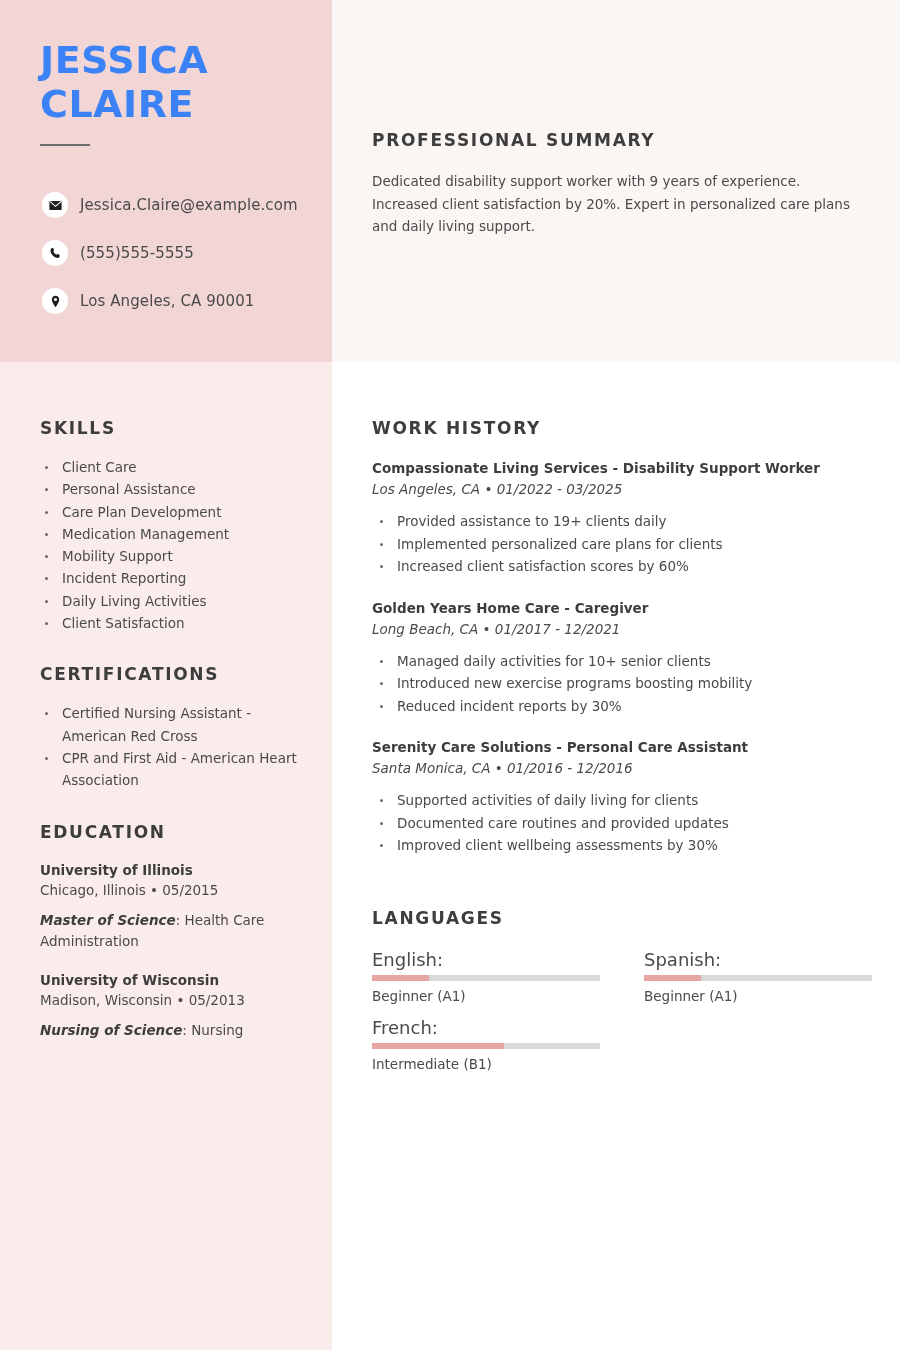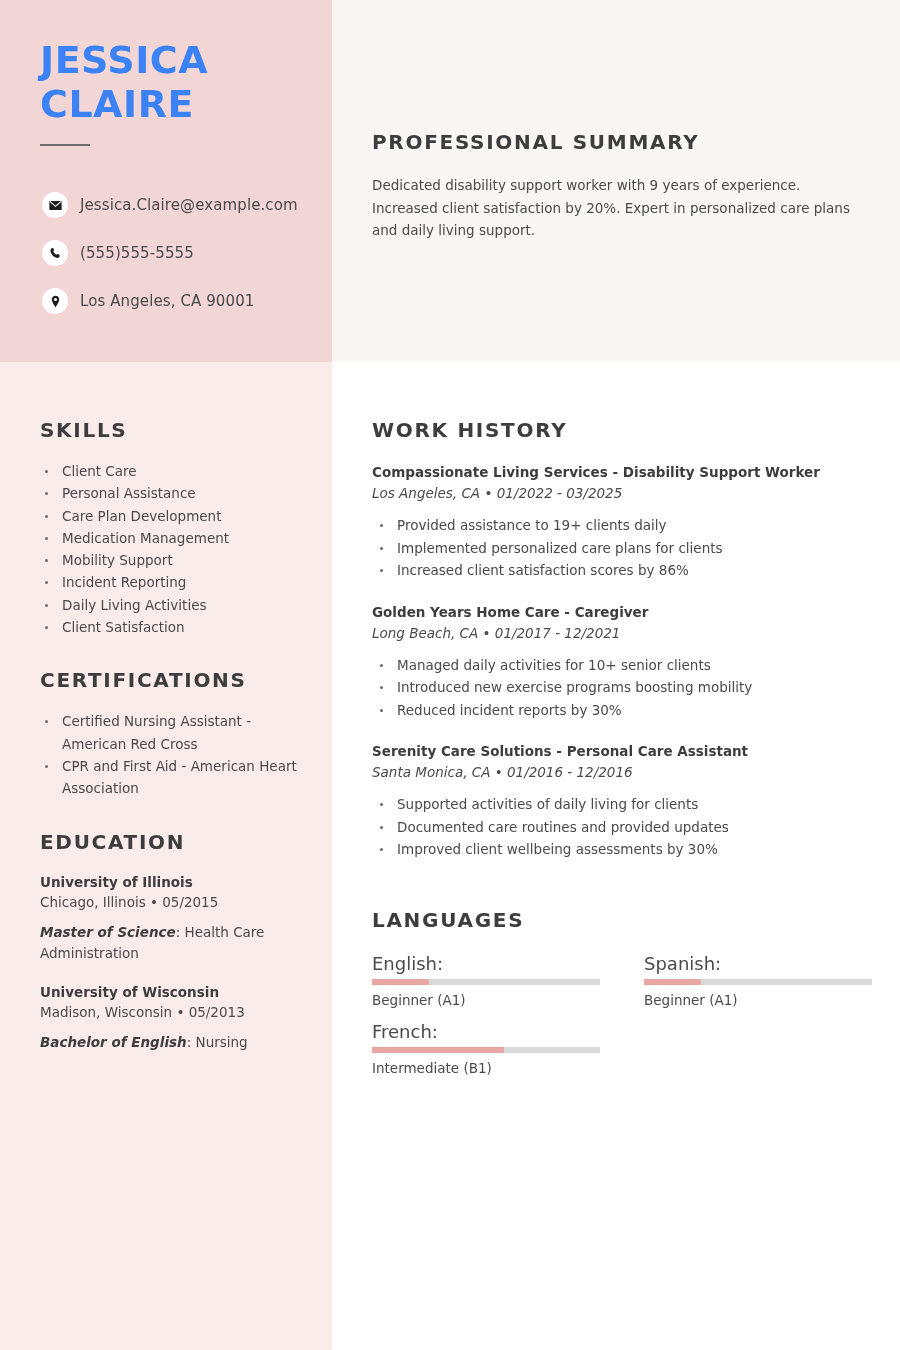--- a/index.html
+++ b/index.html
@@ -86,21 +86,21 @@
   .contact-text {
     margin-left: 12px;
     font-size: 15px;
     color: #4a4a4a;
     letter-spacing: 0.1px;
     white-space: nowrap;
   }
 
   
   .sec-head {
-    font-size: 20px;
+    font-size: 17px;
     font-weight: 700;
     letter-spacing: 1.7px;
     color: #3d3d3d;
     text-transform: uppercase;
   }
 
   
   .left-col {
     position: absolute;
     left: 40px; top: 418px;
@@ -322,37 +322,37 @@
 
       <div class="edu-item">
         <div class="edu-school">University of Illinois</div>
         <div class="edu-meta">Chicago, Illinois  •  05/2015</div>
         <div class="edu-degree"><span class="deg-name">Master of Science</span><span>: Health Care Administration</span></div>
       </div>
 
       <div class="edu-item">
         <div class="edu-school">University of Wisconsin</div>
         <div class="edu-meta">Madison, Wisconsin  •  05/2013</div>
-        <div class="edu-degree"><span class="deg-name">Bachelor of English</span><span>: Nursing</span></div>
+        <div class="edu-degree"><span class="deg-name">Nursing of Science</span><span>: Nursing</span></div>
       </div>
 
     </div>
 
   </div>
 
   <div class="right-col">
     <div class="sec-head">WORK HISTORY</div>
 
     <div class="job">
       <div class="job-title">Compassionate Living Services - Disability Support Worker</div>
       <div class="job-meta">Los Angeles, CA  •  01/2022 - 03/2025</div>
       <ul class="bullets">
         <li>Provided assistance to 19+ clients daily</li>
         <li>Implemented personalized care plans for clients</li>
-        <li>Increased client satisfaction scores by 86%</li>
+        <li>Increased client satisfaction scores by 60%</li>
       </ul>
     </div>
 
     <div class="job">
       <div class="job-title">Golden Years Home Care - Caregiver</div>
       <div class="job-meta">Long Beach, CA  •  01/2017 - 12/2021</div>
       <ul class="bullets">
         <li>Managed daily activities for 10+ senior clients</li>
         <li>Introduced new exercise programs boosting mobility</li>
         <li>Reduced incident reports by 30%</li>

